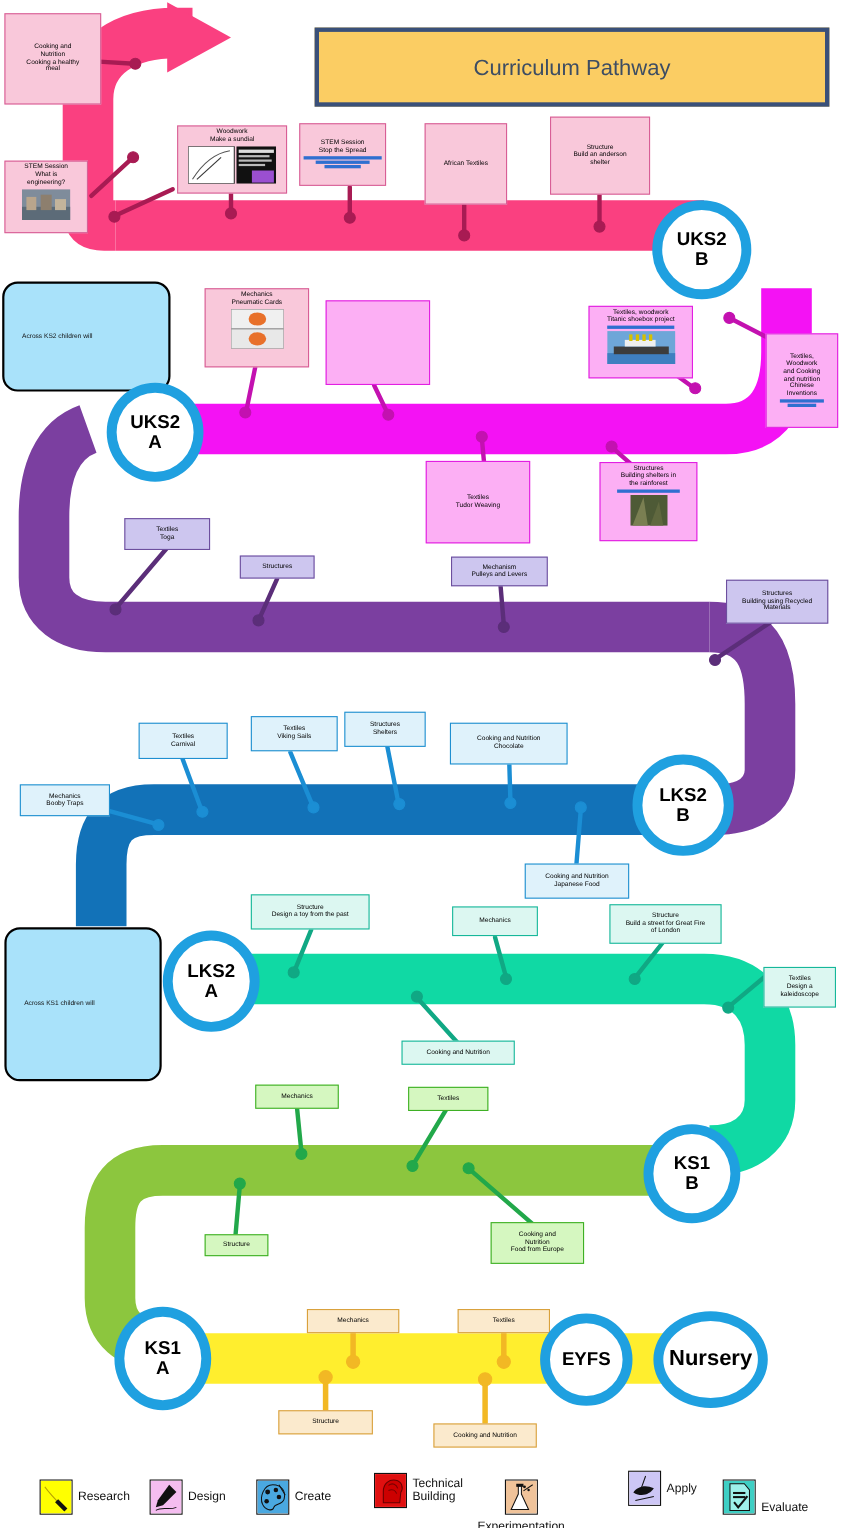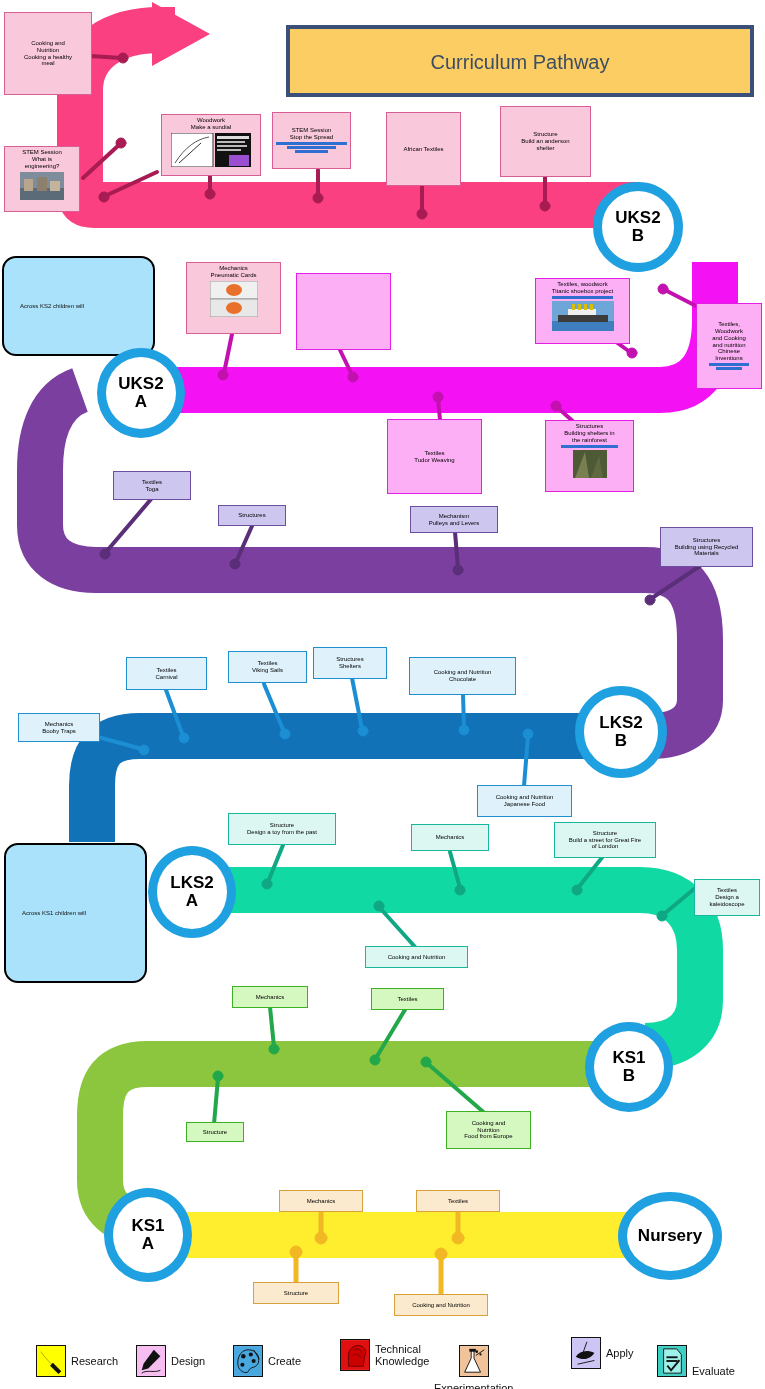--- a/index.html
+++ b/index.html
@@ -231,21 +231,24 @@
     <span>A</span>
   </div>
   <div class="circle" style="left:585px; top:1022px; width:88px; height:90px; font-size:17px;">
     <span>KS1</span>
     <span>B</span>
   </div>
   <div class="circle" style="left:104px; top:1188px; width:88px; height:94px; font-size:17px;">
     <span>KS1</span>
     <span>A</span>
   </div>
-  <div class="circle" style="left:618px; top:1192px; width:104px; height:88px; font-size:17px;">
+  <div class="circle" style="left:491px; top:1194px; width:84px; height:84px; font-size:17px;">
+    <span>EYFS</span>
+  </div>
+  <div class="circle" style="left:594px; top:1192px; width:104px; height:88px; font-size:20px;">
     <span>Nursery</span>
   </div>
 
   <div class="node pinkbox" style="left:4px; top:12px; width:88px; height:83px; font-size:6px;">
     <span>
       <span>Cooking and</span>
       <span>Nutrition</span>
       <span>Cooking a healthy</span>
       <span>meal</span>
     </span>
@@ -549,21 +552,21 @@
       <span class="lbl">Create</span>
     </div>
 
     <div class="leg" style="left:340px; top:3px;">
       <svg class="ico" viewBox="0 0 30 32">
         <rect width="30" height="32" fill="#e01010"></rect>
         <path d="M8,28 L8,17 C8,9 14,5 20,6 C26,7 28,13 25,18 L24,28 Z" fill="#c00" stroke="#600"></path>
         <path d="M13,11 C17,8 21,10 22,14 M13,16 C17,14 20,16 21,19" stroke="#700" fill="none"></path>
       </svg>
       <span class="lbl" style="white-space:pre-line;">Technical
-Knowledge</span>
+Building</span>
     </div>
 
     <div class="leg" style="left:434px; top:9px;flex-direction:column;">
       <svg class="ico" viewBox="0 0 30 32">
         <rect width="30" height="32" fill="#f0c39a"></rect>
         <path d="M12,5 L12,13 L5,28 L22,28 L15,13 L15,5 Z" fill="#fff" stroke="#111"></path>
         <rect x="10" y="3" width="7" height="3" fill="#111"></rect>
         <circle cx="18" cy="6" r="1.4" fill="#111"></circle>
           <circle cx="22" cy="9" r="1.2" fill="#111"></circle>
         <path d="M17,10 L26,4" stroke="#111" fill="none"></path>

